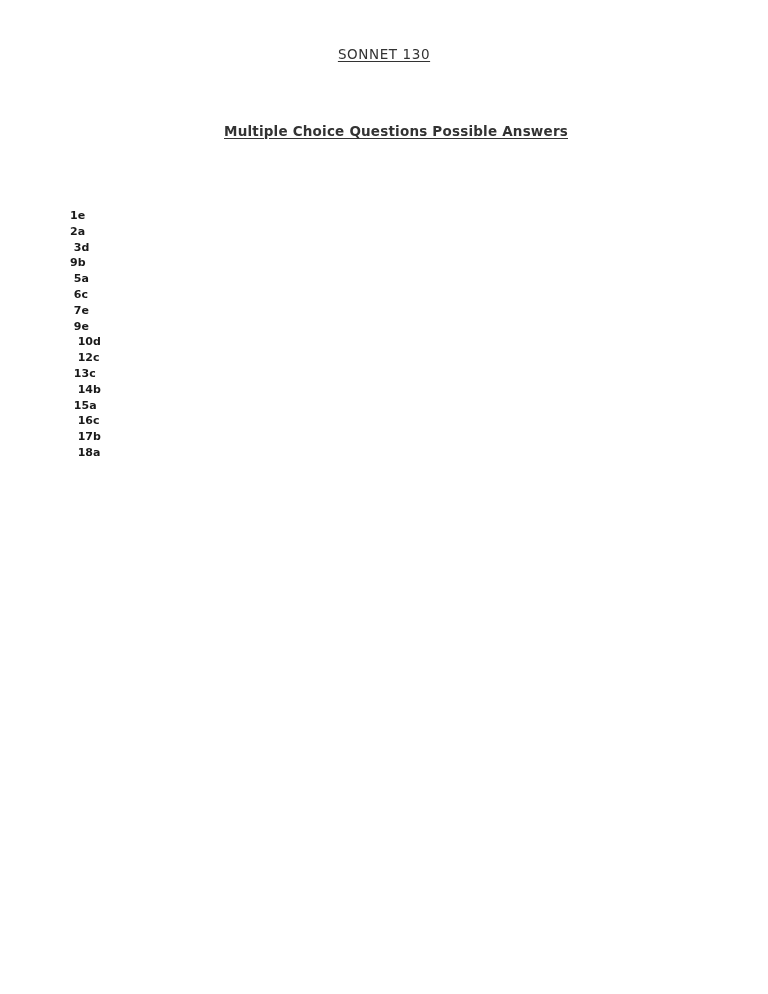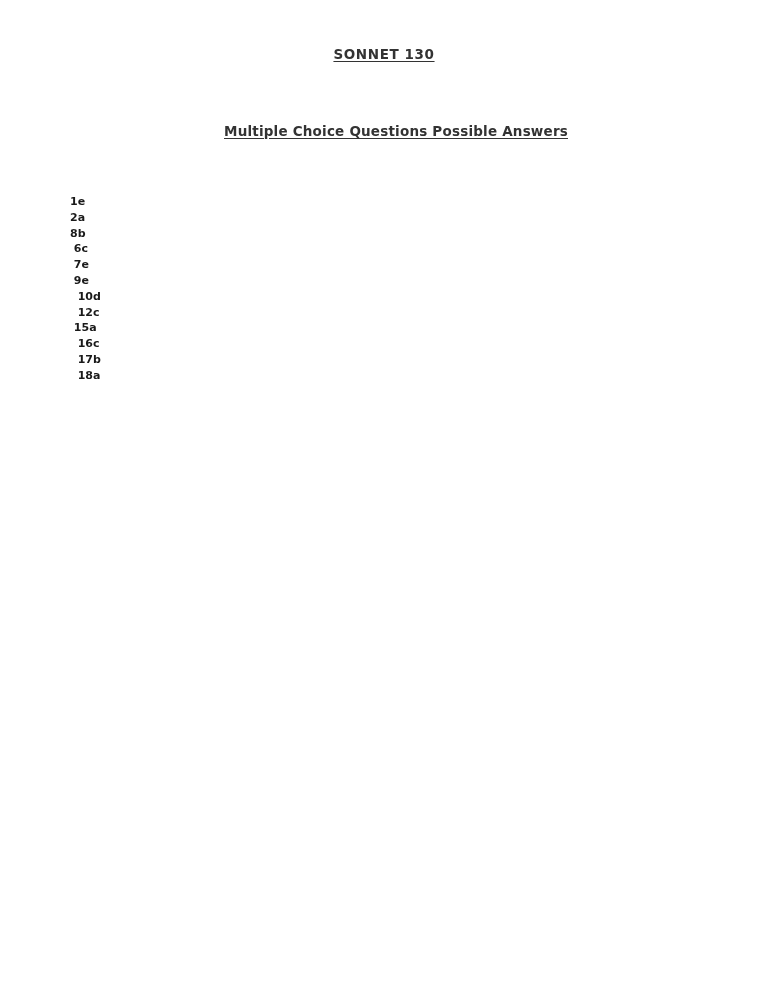--- a/index.html
+++ b/index.html
@@ -21,42 +21,42 @@
     height: 994px;
     background: #ffffff;
   }
   .doc-title {
     position: absolute;
     top: 46px;
     left: 0;
     width: 768px;
     text-align: center;
     font-size: 13.5px;
-    font-weight: bold;
+    font-weight: normal;
     letter-spacing: 0.6px;
     color: #333333;
     text-decoration: underline;
     text-underline-offset: 2px;
   }
   .doc-subtitle {
     position: absolute;
     top: 123px;
     left: 12px;
     width: 768px;
     text-align: center;
     font-size: 13.5px;
     font-weight: bold;
     letter-spacing: 0.2px;
     color: #333333;
     text-decoration: underline;
     text-underline-offset: 2px;
   }
   .answer-list {
     position: absolute;
-    top: 194px;
+    top: 208px;
     left: 70px;
     width: 200px;
   }
   .answer-item {
     font-size: 11px;
     font-weight: bold;
     line-height: 15.8px;
     color: #1a1a1a;
     white-space: pre;
   }
@@ -66,25 +66,29 @@
 
 <div class="page">
 
   <div class="doc-title">SONNET 130</div>
 
   <div class="doc-subtitle">Multiple Choice Questions Possible Answers</div>
 
   <div class="answer-list">
     <div class="answer-item">1e</div>
     <div class="answer-item">2a</div>
-    <div class="answer-item">8b</div>
+    <div class="answer-item"> 3d</div>
+    <div class="answer-item">9b</div>
+    <div class="answer-item"> 5a</div>
     <div class="answer-item"> 6c</div>
     <div class="answer-item"> 7e</div>
     <div class="answer-item"> 9e</div>
     <div class="answer-item">  10d</div>
     <div class="answer-item">  12c</div>
+    <div class="answer-item"> 13c</div>
+    <div class="answer-item">  14b</div>
     <div class="answer-item"> 15a</div>
     <div class="answer-item">  16c</div>
     <div class="answer-item">  17b</div>
     <div class="answer-item">  18a</div>
   </div>
 
 </div>
 
 </body></html>

